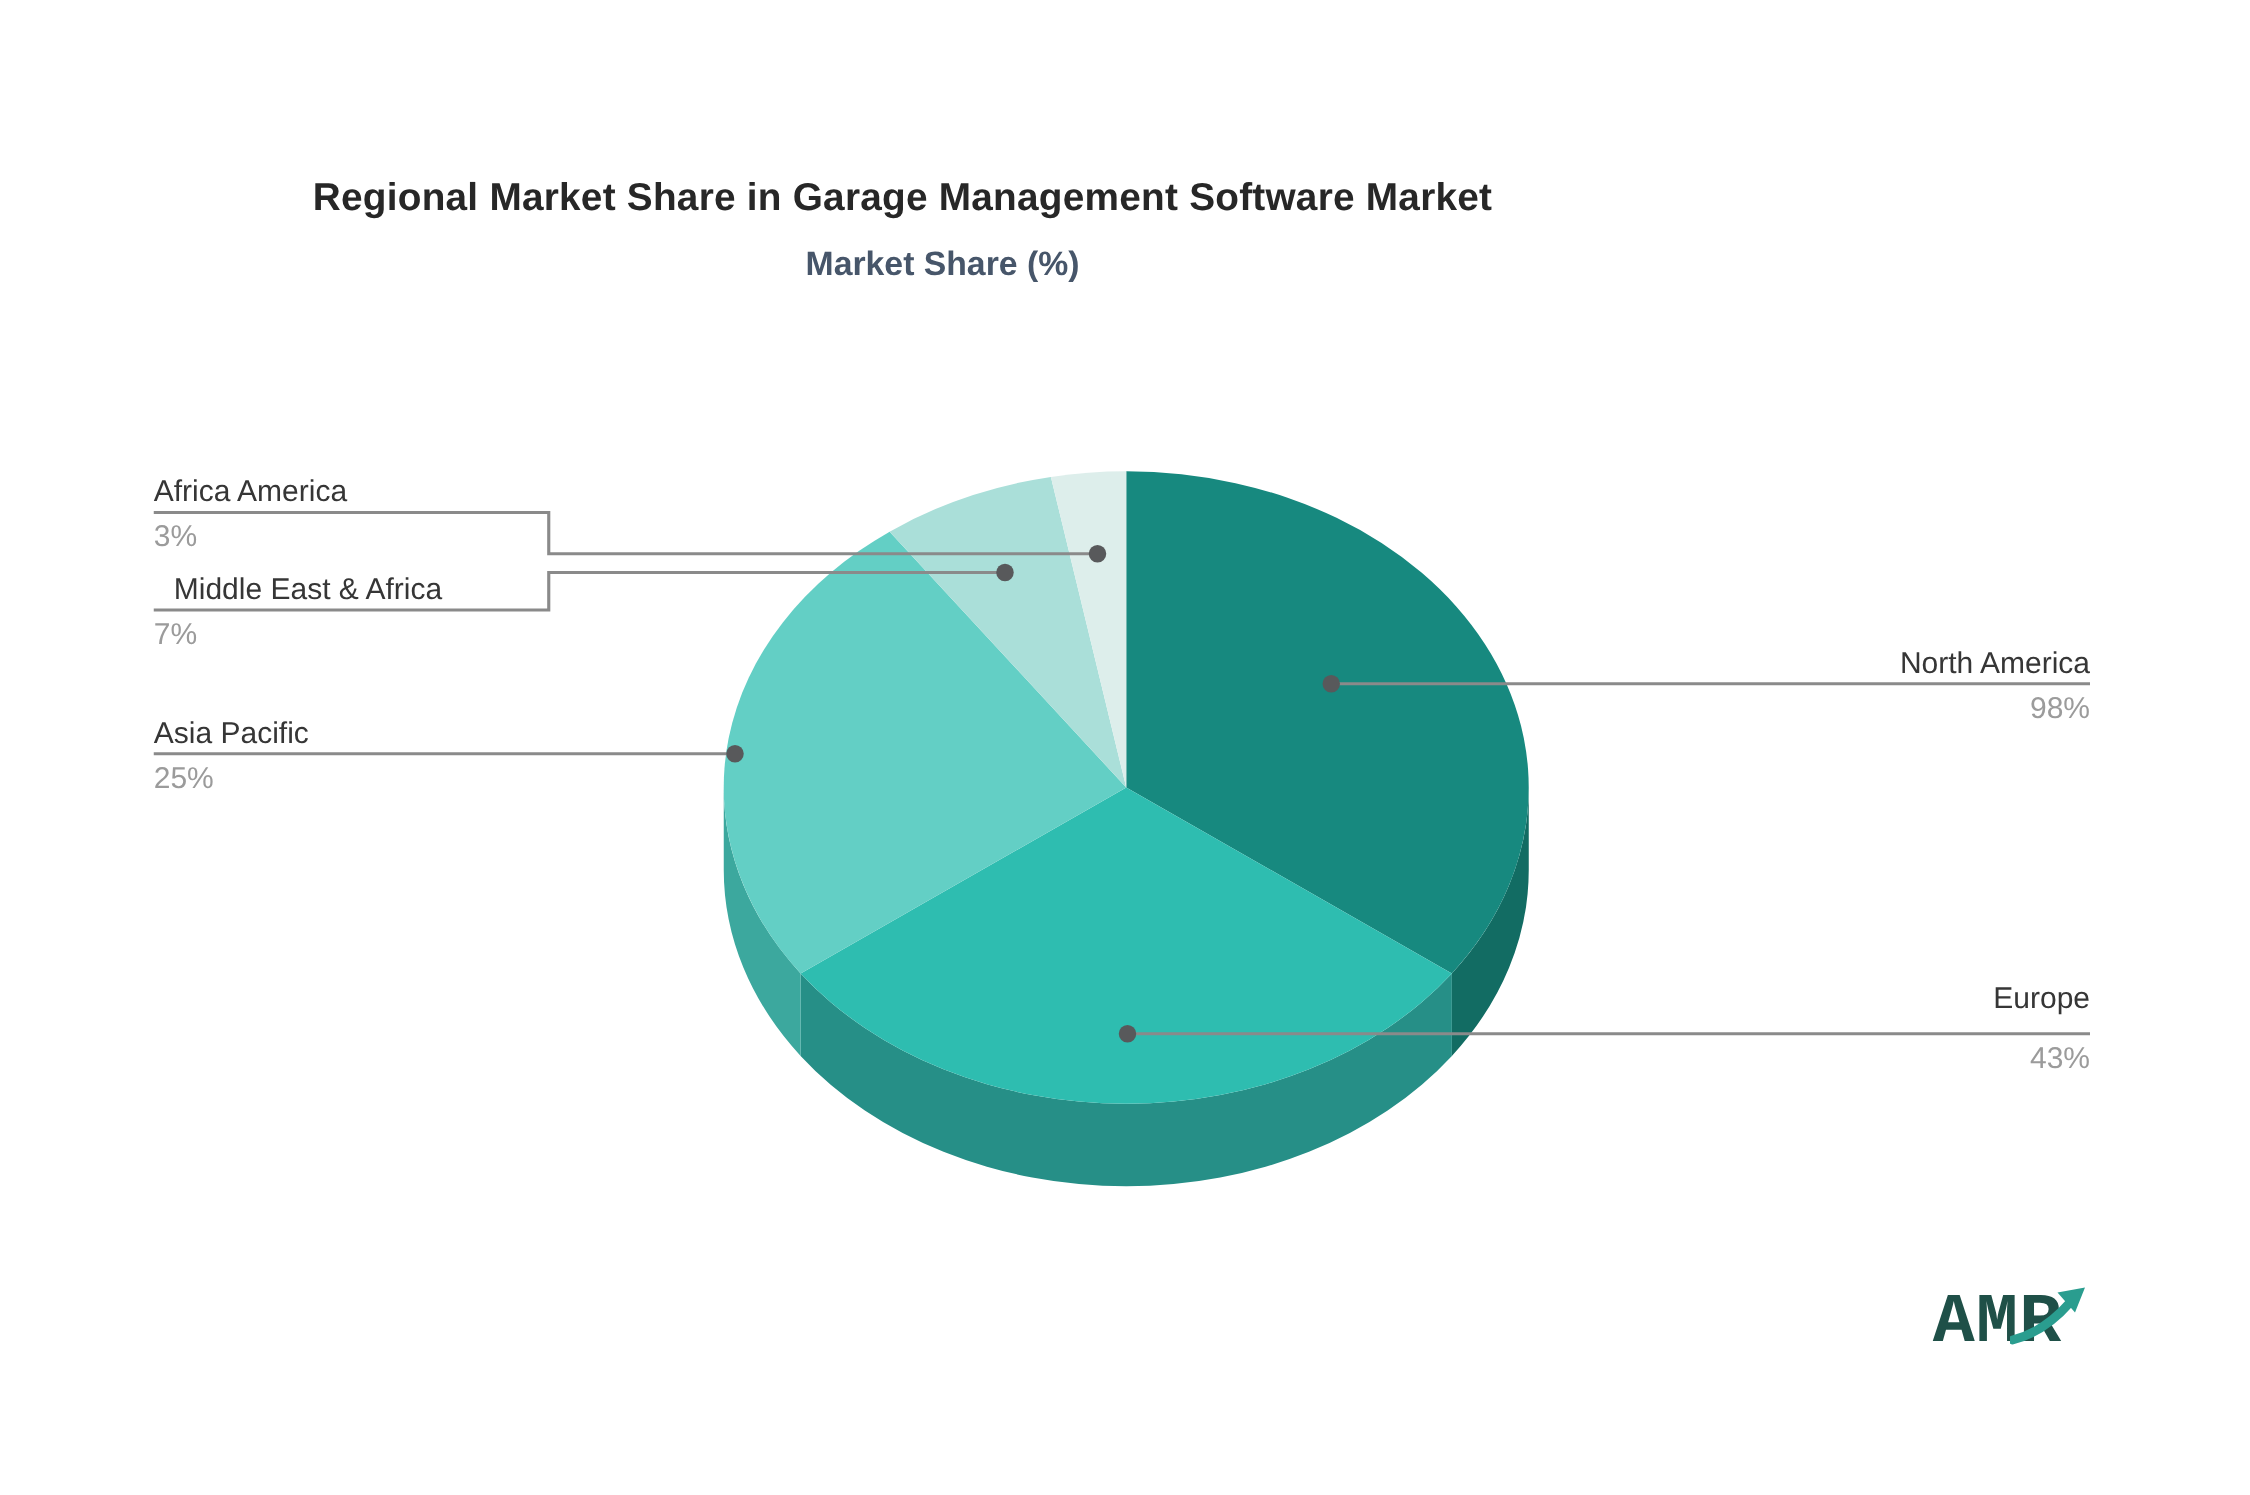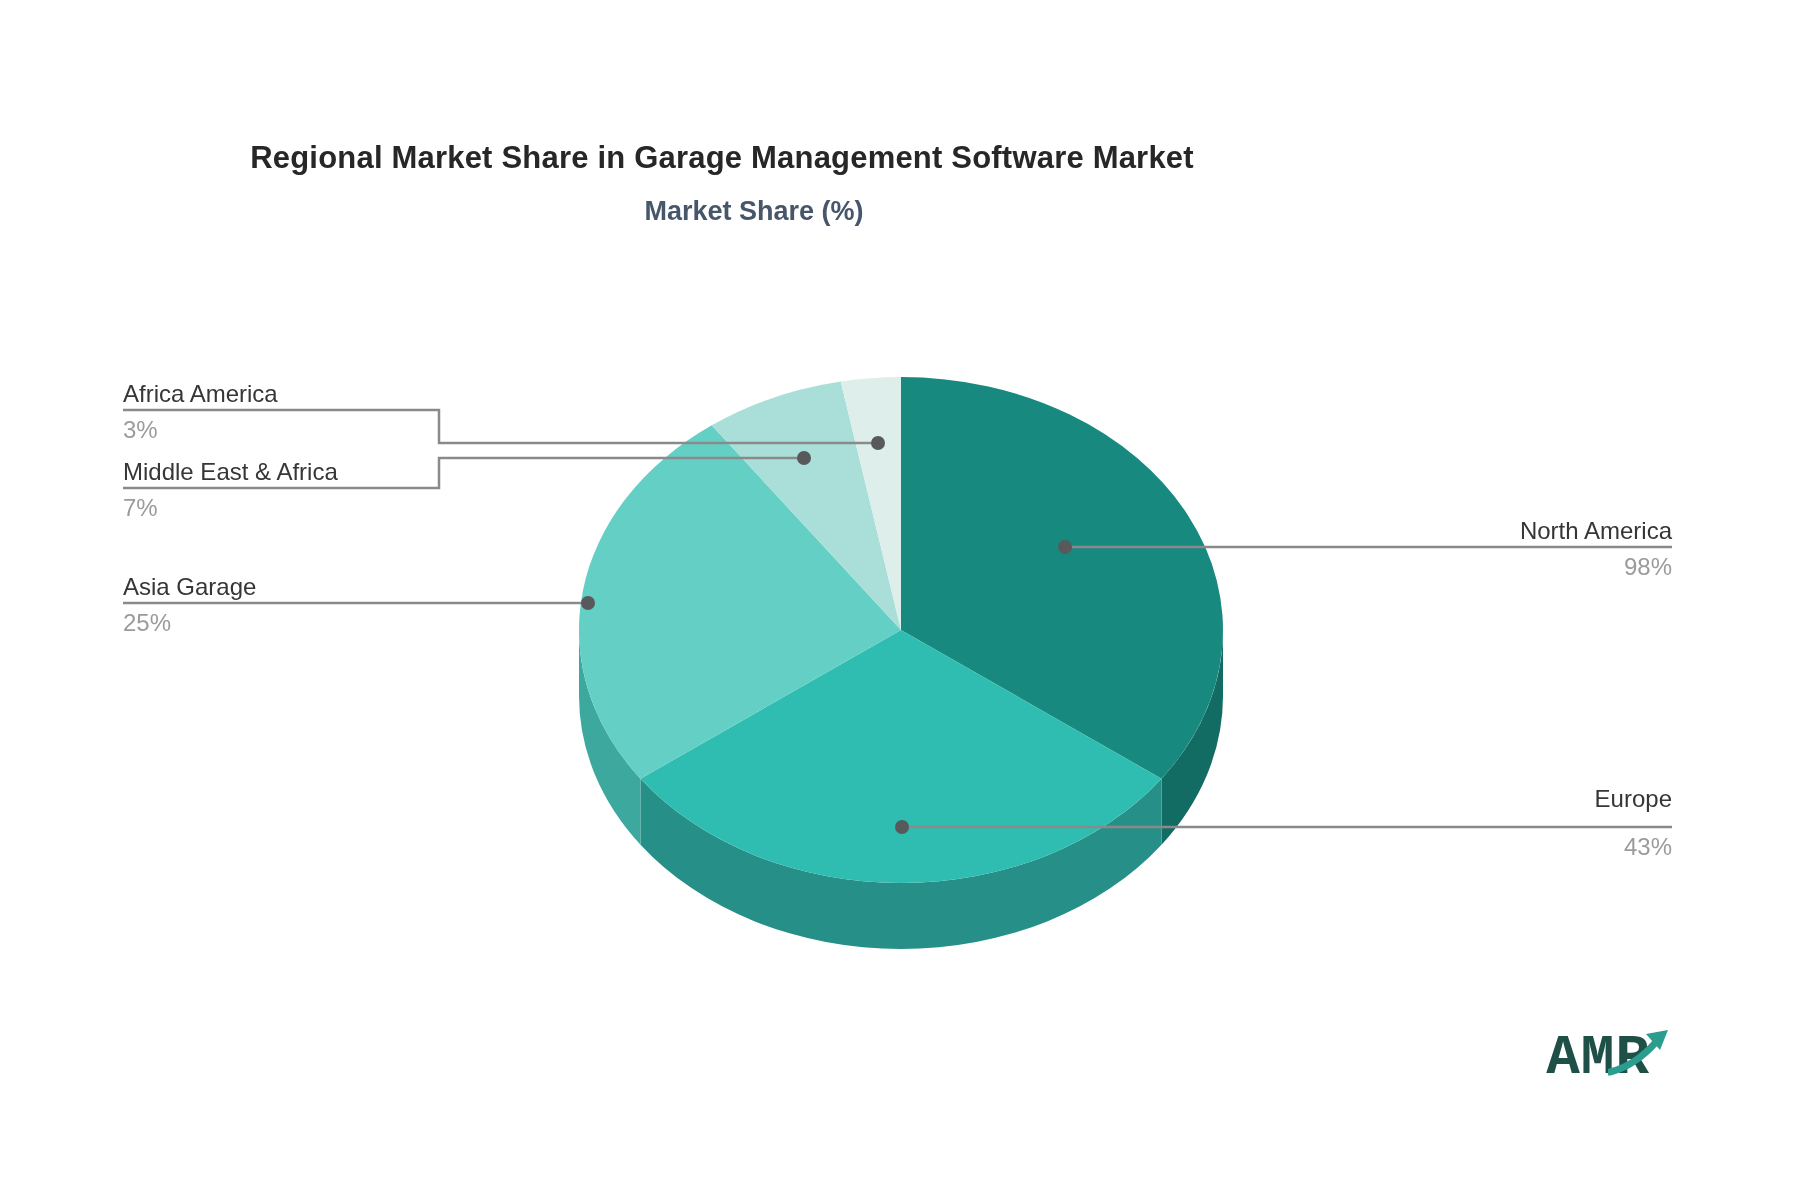--- a/index.html
+++ b/index.html
@@ -97,24 +97,24 @@
     <circle cx="878" cy="443" r="7" fill="#58595b"></circle>
     <circle cx="804" cy="458" r="7" fill="#58595b"></circle>
     <circle cx="588" cy="603" r="7" fill="#58595b"></circle>
     <circle cx="1065" cy="547" r="7" fill="#58595b"></circle>
     <circle cx="902" cy="827" r="7" fill="#58595b"></circle>
   </svg>
 
   <div class="lbl-name" style="left:123px; top:381px;">Africa America</div>
   <div class="lbl-pct" style="left:123px; top:417px;">3%</div>
 
-  <div class="lbl-name" style="left:123px; top:459px;">Middle East &amp; Africa</div>
+  <div class="lbl-name" style="left:139px; top:459px;">Middle East &amp; Africa</div>
   <div class="lbl-pct" style="left:123px; top:495px;">7%</div>
 
-  <div class="lbl-name" style="left:123px; top:574px;">Asia Garage</div>
+  <div class="lbl-name" style="left:123px; top:574px;">Asia Pacific</div>
   <div class="lbl-pct" style="left:123px; top:610px;">25%</div>
 
   <div class="lbl-name align-right" style="right:128px; top:518px;">North America</div>
   <div class="lbl-pct align-right" style="right:128px; top:554px;">98%</div>
 
   <div class="lbl-name align-right" style="right:128px; top:786px;margin-left:29px;">Europe</div>
   <div class="lbl-pct align-right" style="right:128px; top:834px;">43%</div>
 
   <div class="logo">
     <span class="logo-text">AMR</span>

